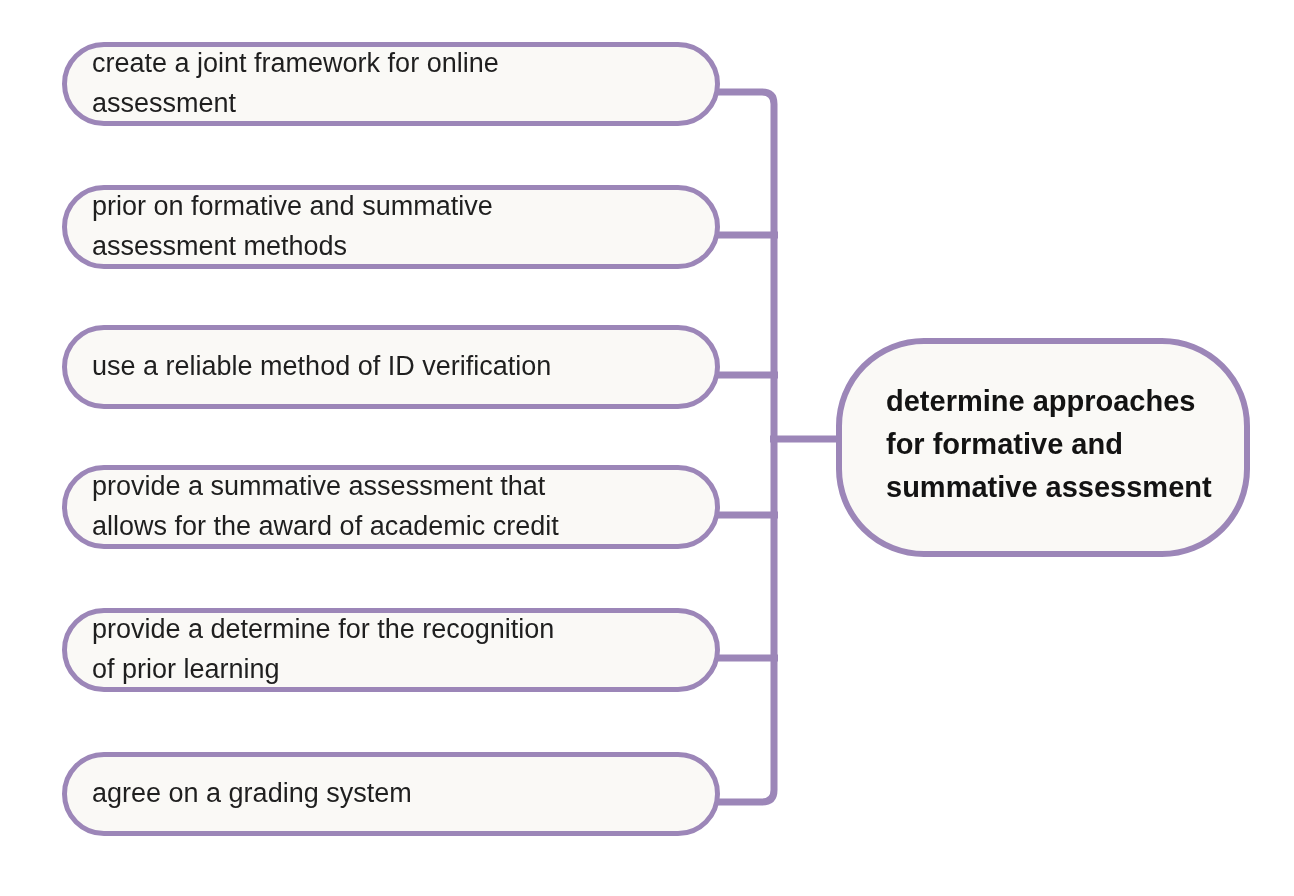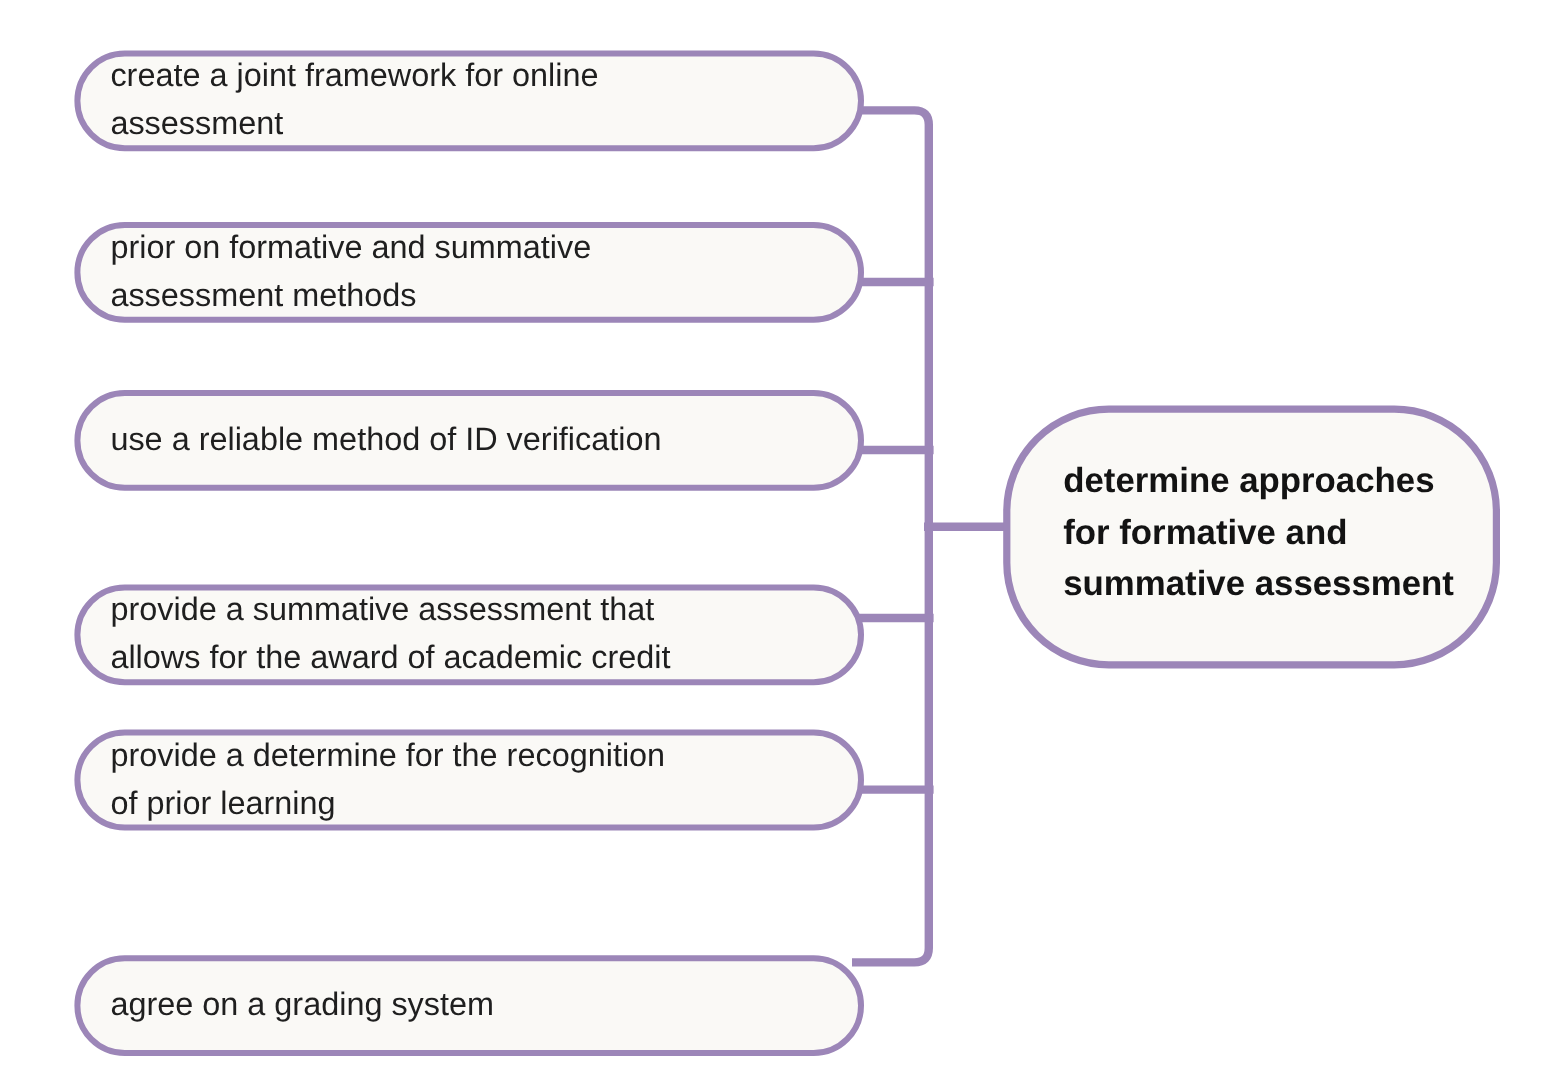--- a/index.html
+++ b/index.html
@@ -46,23 +46,23 @@
     width: 658px;
     height: 84px;
     border-radius: 46px;
     font-size: 27px;
     line-height: 40px;
     padding: 0 30px 2px 25px;
   }
   .sub-node.n1 { top: 42px;  }
   .sub-node.n2 { top: 185px; }
   .sub-node.n3 { top: 325px; }
-  .sub-node.n4 { top: 487px; }
+  .sub-node.n4 { top: 465px; }
   .sub-node.n5 { top: 608px; }
-  .sub-node.n6 { top: 796px; }
+  .sub-node.n6 { top: 752px; }
   .main-node {
     left: 836px;
     top: 338px;
     width: 414px;
     height: 219px;
     border-width: 6px;
     border-radius: 88px;
     font-size: 29px;
     line-height: 43px;
     font-weight: bold;

